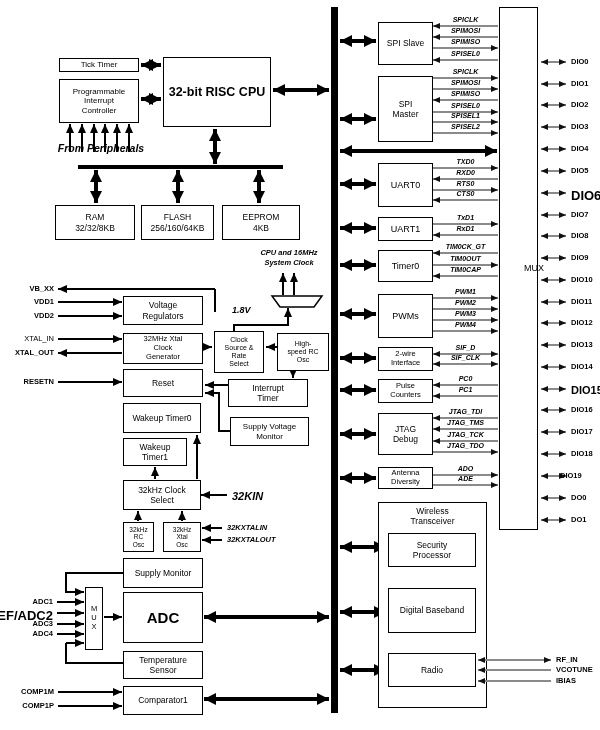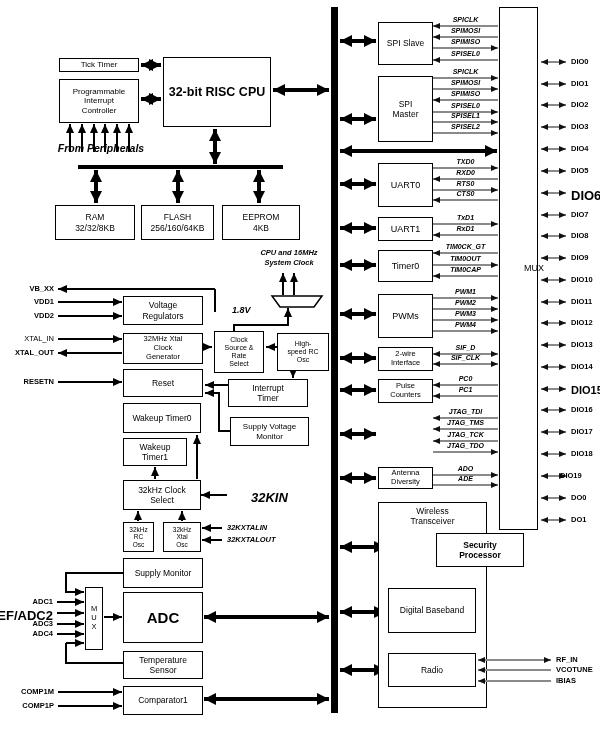--- a/index.html
+++ b/index.html
@@ -258,29 +258,33 @@
       <span>PWMs</span>
     </div>
     <div class="box" style="left: 378px; top: 347px; width: 55px; height: 24px; font-size: 7.5px; font-weight: 400;">
       <span>2-wire</span>
       <span>Interface</span>
     </div>
     <div class="box" style="left: 378px; top: 379px; width: 55px; height: 24px; font-size: 7.5px; font-weight: 400;">
       <span>Pulse</span>
       <span>Counters</span>
     </div>
+    <div class="box" style="left: 378px; top: 413px; width: 55px; height: 42px; font-size: 8.5px; font-weight: 400;">
+      <span>JTAG</span>
+      <span>Debug</span>
+    </div>
     <div class="box" style="left: 378px; top: 467px; width: 55px; height: 22px; font-size: 7.5px; font-weight: 400;">
       <span>Antenna</span>
       <span>Diversity</span>
     </div>
     <div class="box top-label" style="left: 378px; top: 502px; width: 109px; height: 206px; font-size: 8.5px; font-weight: 400;">
       <span>Wireless</span>
       <span>Transceiver</span>
     </div>
-    <div class="box" style="left: 388px; top: 533px; width: 88px; height: 34px; font-size: 8.5px; font-weight: 700; margin-left: 48px;">
+    <div class="box" style="left: 388px; top: 533px; width: 88px; height: 34px; font-size: 8.5px; font-weight: 400;">
       <span>Security</span>
       <span>Processor</span>
     </div>
     <div class="box" style="left: 388px; top: 588px; width: 88px; height: 45px; font-size: 8.5px; font-weight: 400;">
       <span>Digital Baseband</span>
     </div>
     <div class="box" style="left: 388px; top: 653px; width: 88px; height: 34px; font-size: 8.5px; font-weight: 400;">
       <span>Radio</span>
     </div>
     <div class="box" style="left: 499px; top: 7px; width: 39px; height: 523px; font-size: 9px; font-weight: 400; padding-left: 31px;">
@@ -418,21 +422,21 @@
     <div class="tri" style="border-width: 4.5px 0px 4.5px 9px; border-color: transparent transparent transparent rgb(0, 0, 0); left: 75px; top: 629.5px;"></div>
     <span class="lbl" style="font-weight: 700; font-style: normal; font-size: 7.5px; right: 547px; top: 629px;">ADC4</span>
     <div class="seg" style="left: 58px; top: 691px; width: 64px; height: 2px; background: rgb(0, 0, 0);"></div>
     <div class="tri" style="border-width: 4.5px 0px 4.5px 9px; border-color: transparent transparent transparent rgb(0, 0, 0); left: 113px; top: 687.5px;"></div>
     <span class="lbl" style="font-weight: 700; font-style: normal; font-size: 7.5px; right: 546px; top: 687px;">COMP1M</span>
     <div class="seg" style="left: 58px; top: 705px; width: 64px; height: 2px; background: rgb(0, 0, 0);"></div>
     <div class="tri" style="border-width: 4.5px 0px 4.5px 9px; border-color: transparent transparent transparent rgb(0, 0, 0); left: 113px; top: 701.5px;"></div>
     <span class="lbl" style="font-weight: 700; font-style: normal; font-size: 7.5px; right: 546px; top: 701px;">COMP1P</span>
     <div class="seg" style="left: 201px; top: 494px; width: 26px; height: 2px; background: rgb(0, 0, 0);"></div>
     <div class="tri" style="border-width: 4.5px 9px 4.5px 0px; border-color: transparent rgb(0, 0, 0) transparent transparent; left: 201px; top: 490.5px;"></div>
-    <span class="lbl" style="font-weight: 700; font-style: italic; font-size: 13px; left: 232px; top: 490px; margin-left: 19px;">32KIN</span>
+    <span class="lbl" style="font-weight: 700; font-style: italic; font-size: 11px; left: 232px; top: 490px;">32KIN</span>
     <div class="seg" style="left: 202px; top: 527px; width: 20px; height: 2px; background: rgb(0, 0, 0);"></div>
     <div class="tri" style="border-width: 4.5px 9px 4.5px 0px; border-color: transparent rgb(0, 0, 0) transparent transparent; left: 202px; top: 523.5px;"></div>
     <span class="lbl" style="font-weight: 700; font-style: italic; font-size: 7.5px; left: 227px; top: 523px;">32KXTALIN</span>
     <div class="seg" style="left: 202px; top: 539px; width: 20px; height: 2px; background: rgb(0, 0, 0);"></div>
     <div class="tri" style="border-width: 4.5px 9px 4.5px 0px; border-color: transparent rgb(0, 0, 0) transparent transparent; left: 202px; top: 535.5px;"></div>
     <span class="lbl" style="font-weight: 700; font-style: italic; font-size: 7.5px; left: 227px; top: 535px;">32KXTALOUT</span>
     <div class="seg" style="left: 478px; top: 659.25px; width: 73px; height: 1.5px; background: rgb(138, 138, 138);"></div>
     <div class="tri" style="border-width: 3.5px 7px 3.5px 0px; border-color: transparent rgb(17, 17, 17) transparent transparent; left: 478px; top: 656.5px;"></div>
     <div class="tri" style="border-width: 3.5px 0px 3.5px 7px; border-color: transparent transparent transparent rgb(17, 17, 17); left: 544px; top: 656.5px;"></div>
     <span class="lbl" style="font-weight: 700; font-style: normal; font-size: 7.5px; left: 556px; top: 655px;">RF_IN</span>

